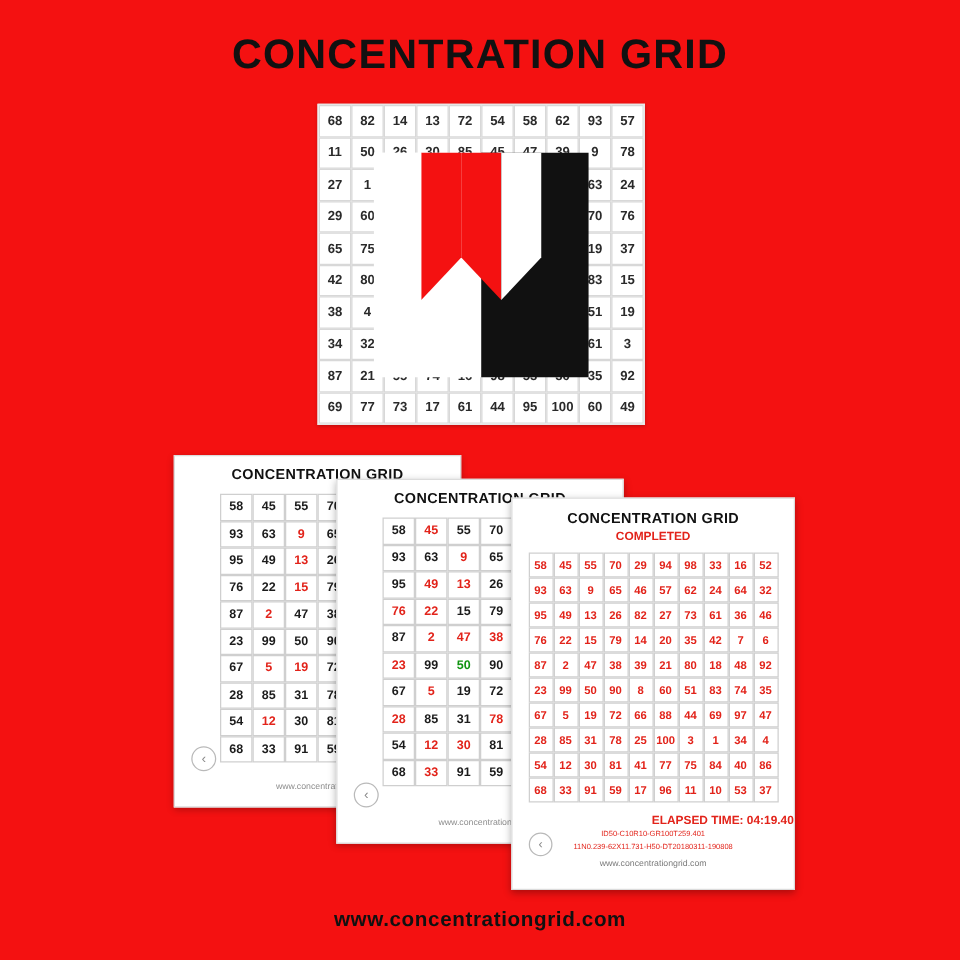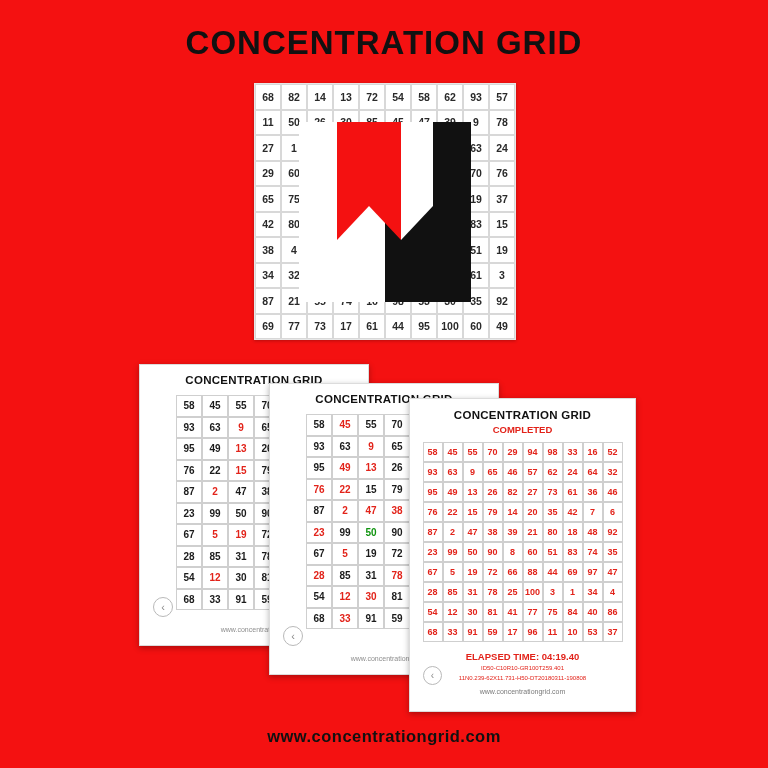--- a/index.html
+++ b/index.html
@@ -70,21 +70,21 @@
     border:1px solid #b9b9b9;
     background:#fff;
     display:flex;align-items:center;justify-content:center;
     color:#8a8a8a;
   }
   .site{
     position:absolute;width:100%;text-align:center;
     color:#8d8d8d;
   }
   .elapsed{
-    text-align:center;font-weight:bold;color:#E2231A;
+    text-align:right;font-weight:bold;color:#E2231A;
   }
   .codeline{
     text-align:center;color:#E2231A;
   }
   .card3-site{
     text-align:center;color:#7a7a7a;
   }
   
   #card1{left:139px;top:364px;width:228px;height:280px;}
   #card1 .card-title{font-size:11.5px;margin-top:9px;}

